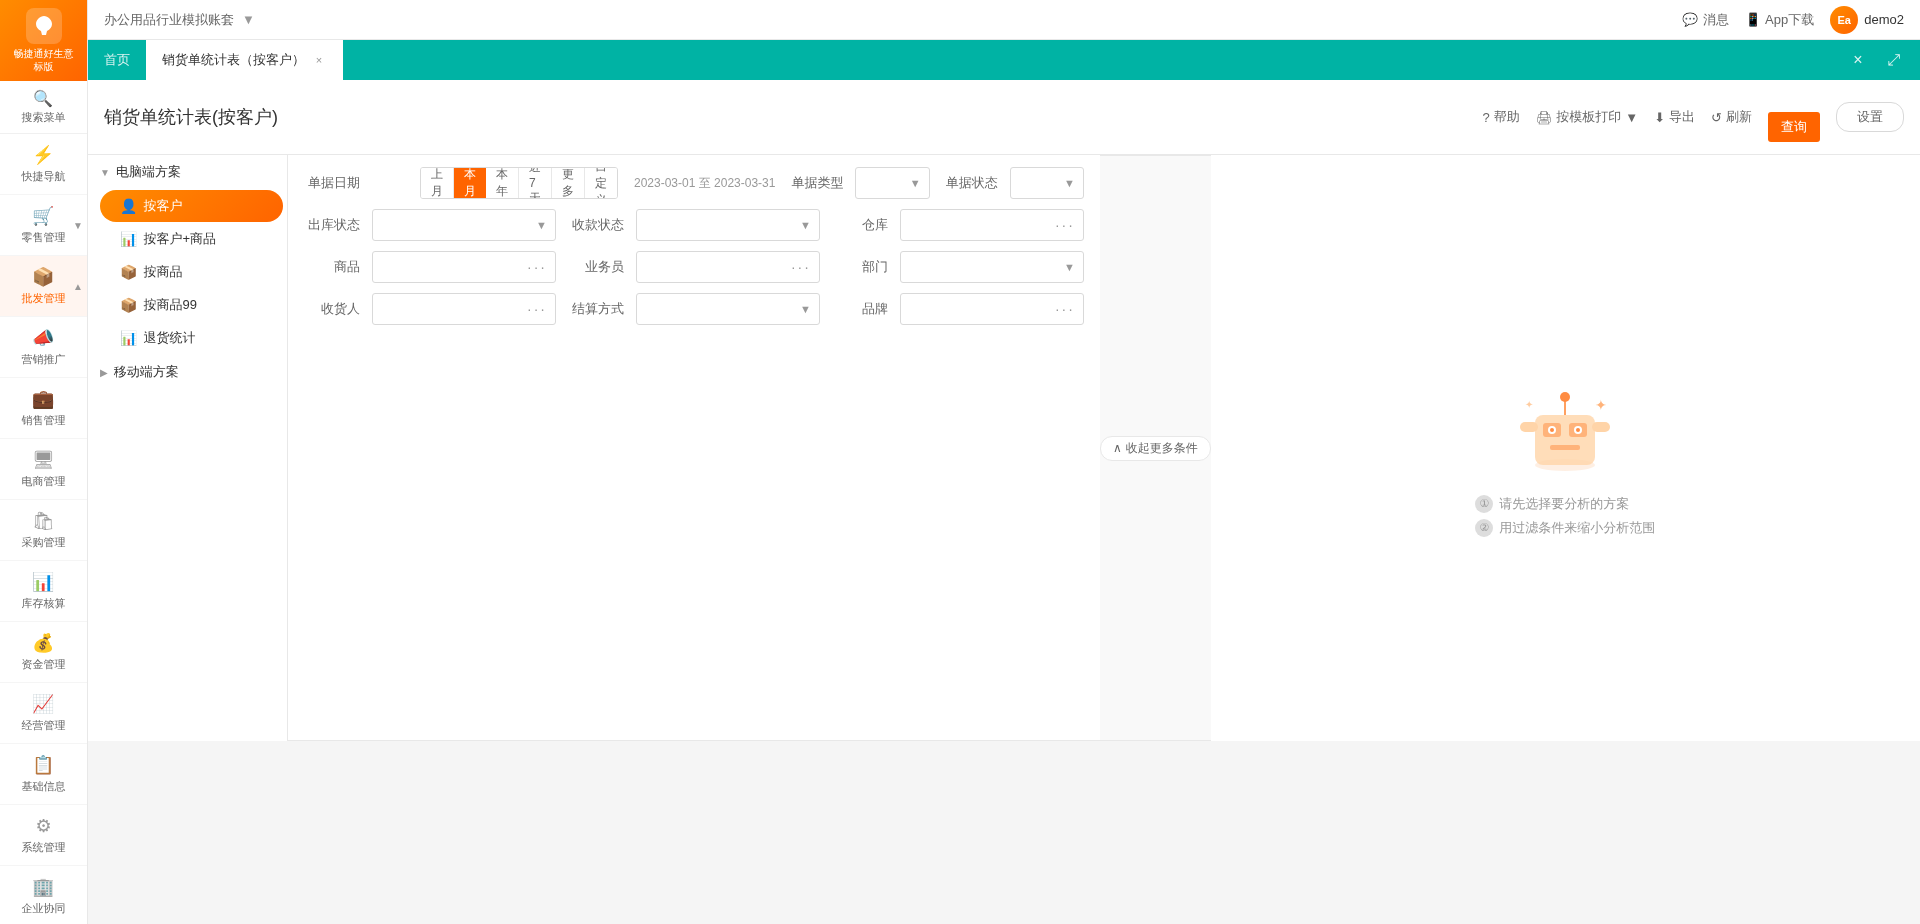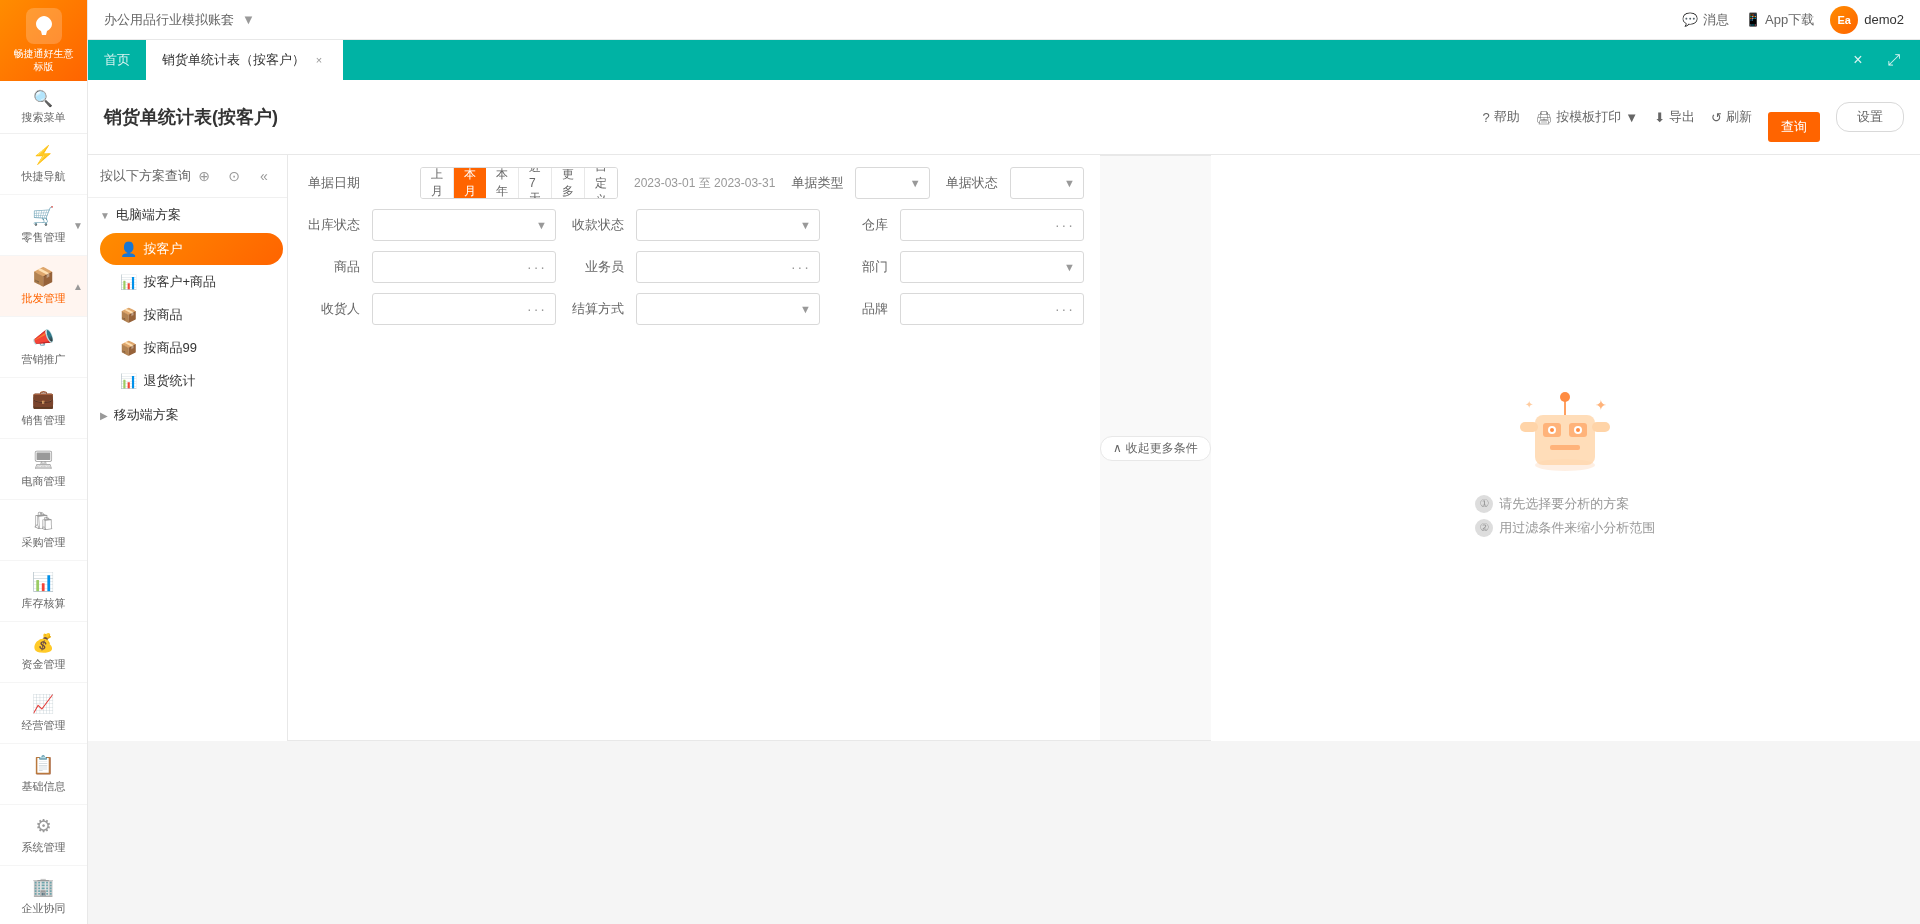--- a/index.html
+++ b/index.html
@@ -194,21 +194,21 @@
       flex-shrink: 0;
     }
     .page-title-row {
       display: flex;
       align-items: center;
       justify-content: space-between;
       margin-bottom: 12px;
     }
     .page-title {
       font-size: 18px;
-      font-weight: 700;
+      font-weight: 400;
       color: #333;
     }
     .page-actions {
       display: flex;
       align-items: center;
       gap: 16px;
     }
     .action-link {
       display: flex;
       align-items: center;
@@ -614,34 +614,20 @@
           </div>
           <button class="btn-query">查询</button>
           <button class="btn-setting">设置</button>
         </div>
       </div>
     </div>
 
     <div class="page-body">
 
       <div class="left-panel">
-        <div class="panel-header">
-          <span class="panel-title">按以下方案查询</span>
-          <div class="panel-icons">
-            <div class="panel-icon-btn">
-              <span>⊕</span>
-            </div>
-            <div class="panel-icon-btn">
-              <span>⊙</span>
-            </div>
-            <div class="panel-icon-btn">
-              <span>«</span>
-            </div>
-          </div>
-        </div>
 
         <div class="tree-item">
           <div class="tree-group-header">
             <span class="tree-arrow">▼</span>
             <span>电脑端方案</span>
           </div>
           <div class="tree-children">
             <div class="tree-child-item active">
               <span class="item-icon">👤</span>
               <span>按客户</span>

